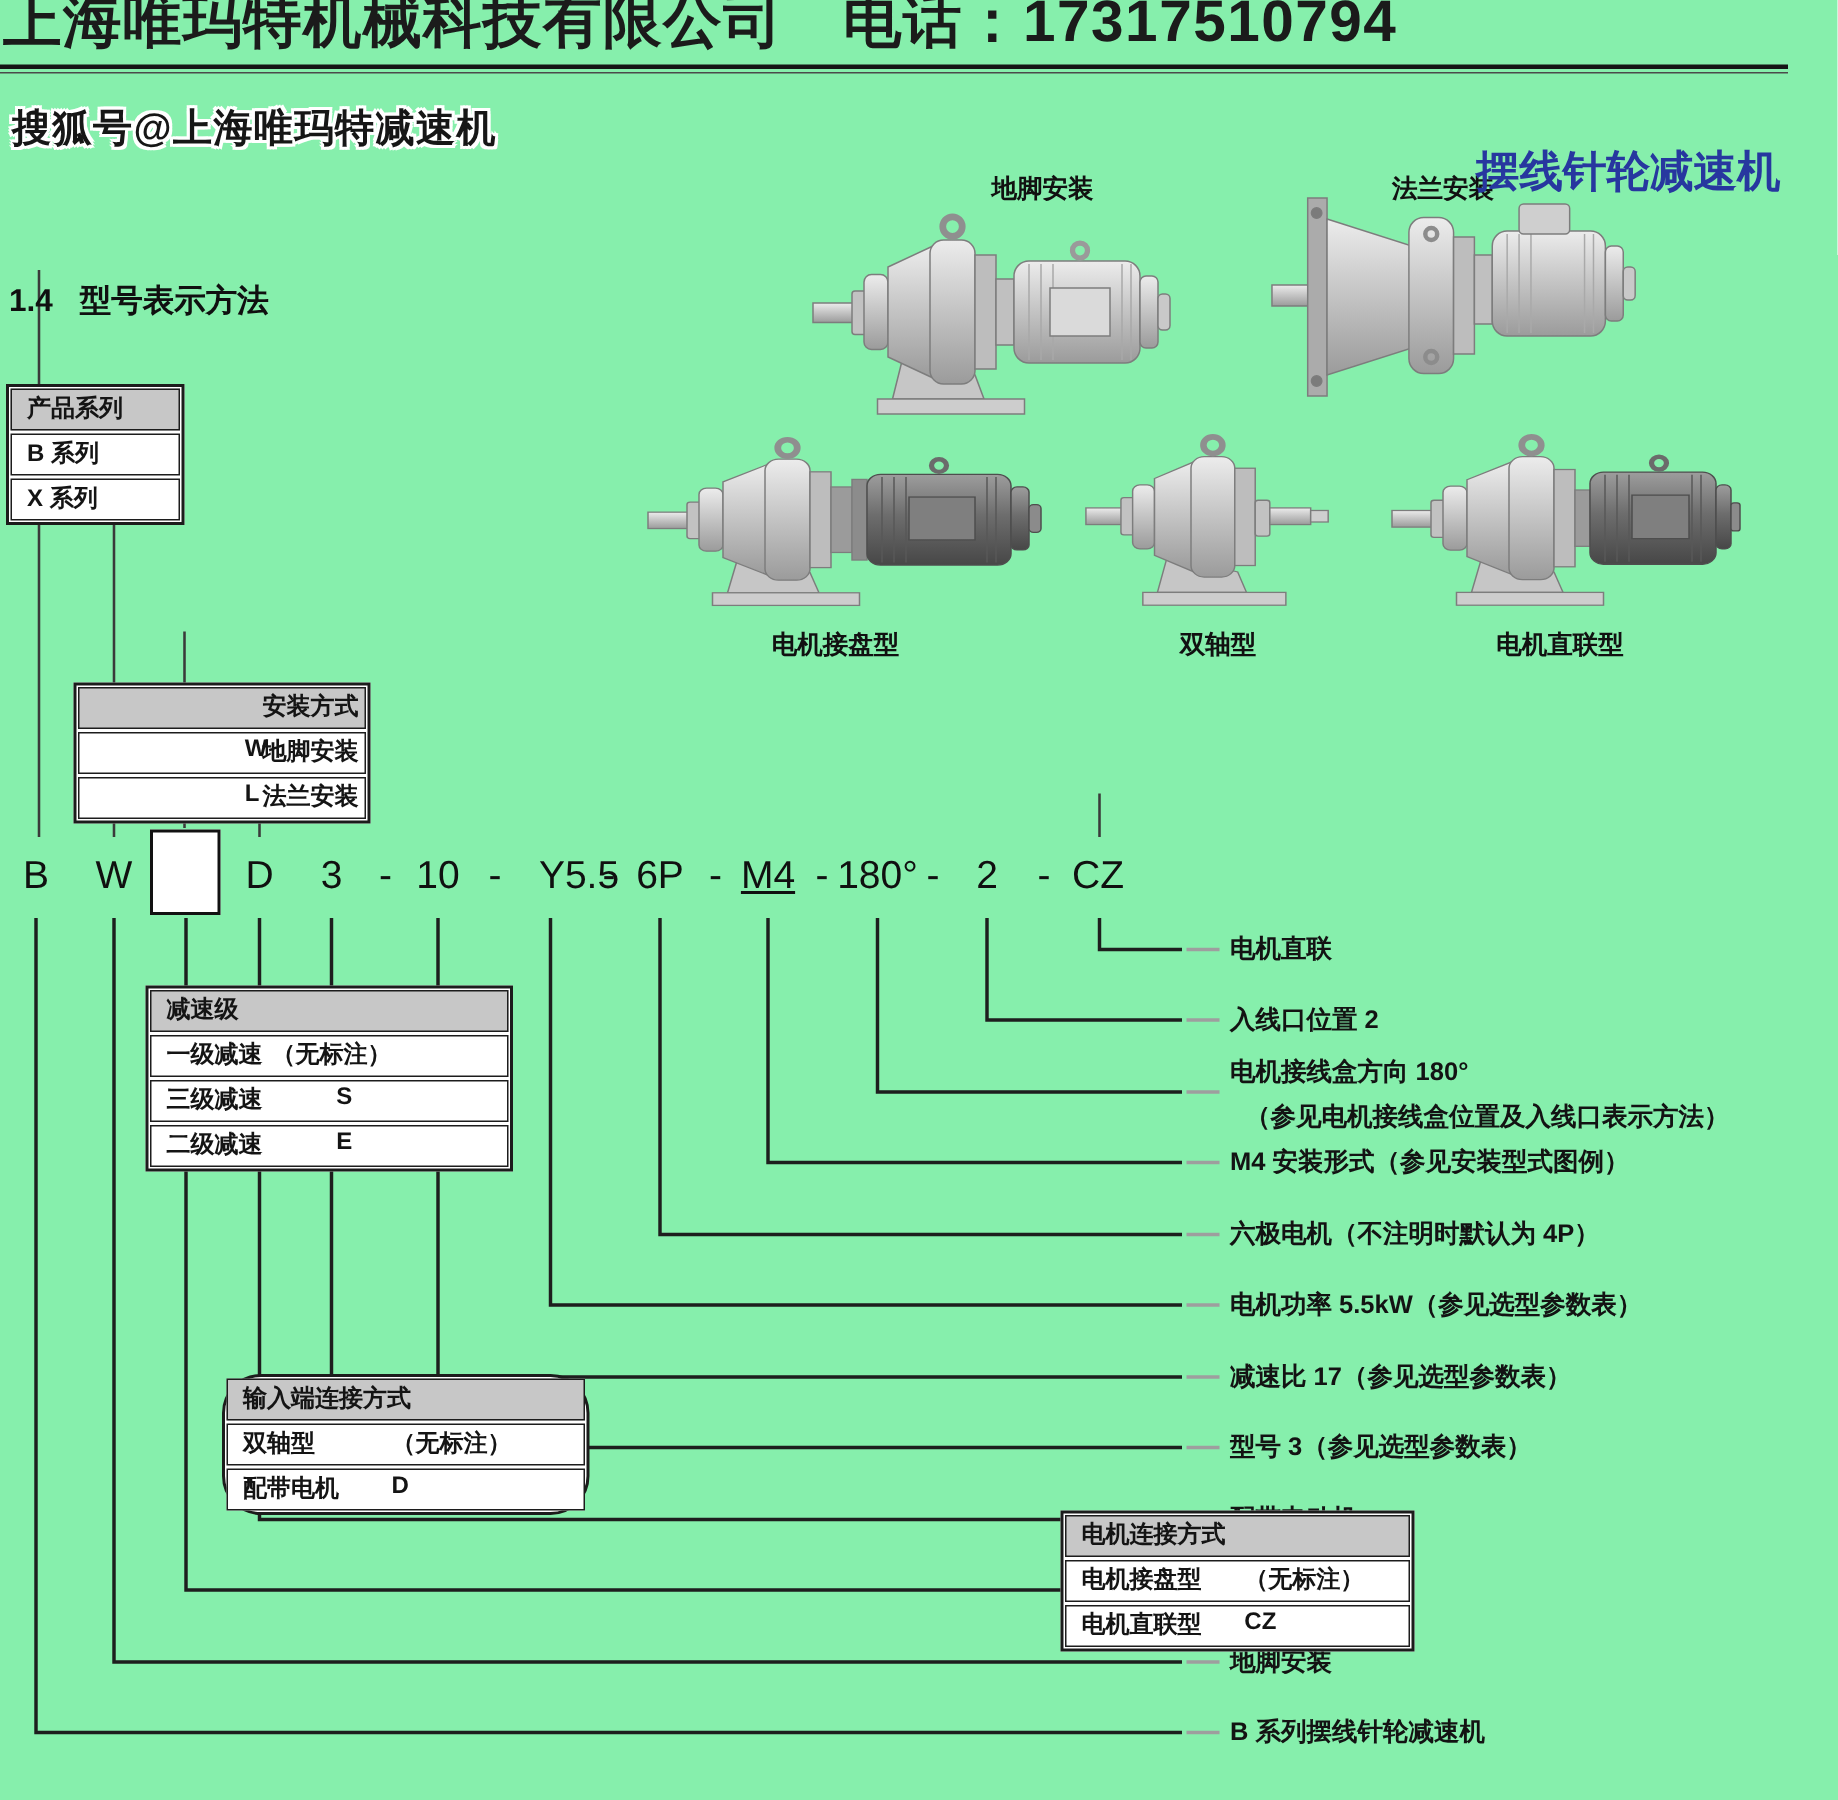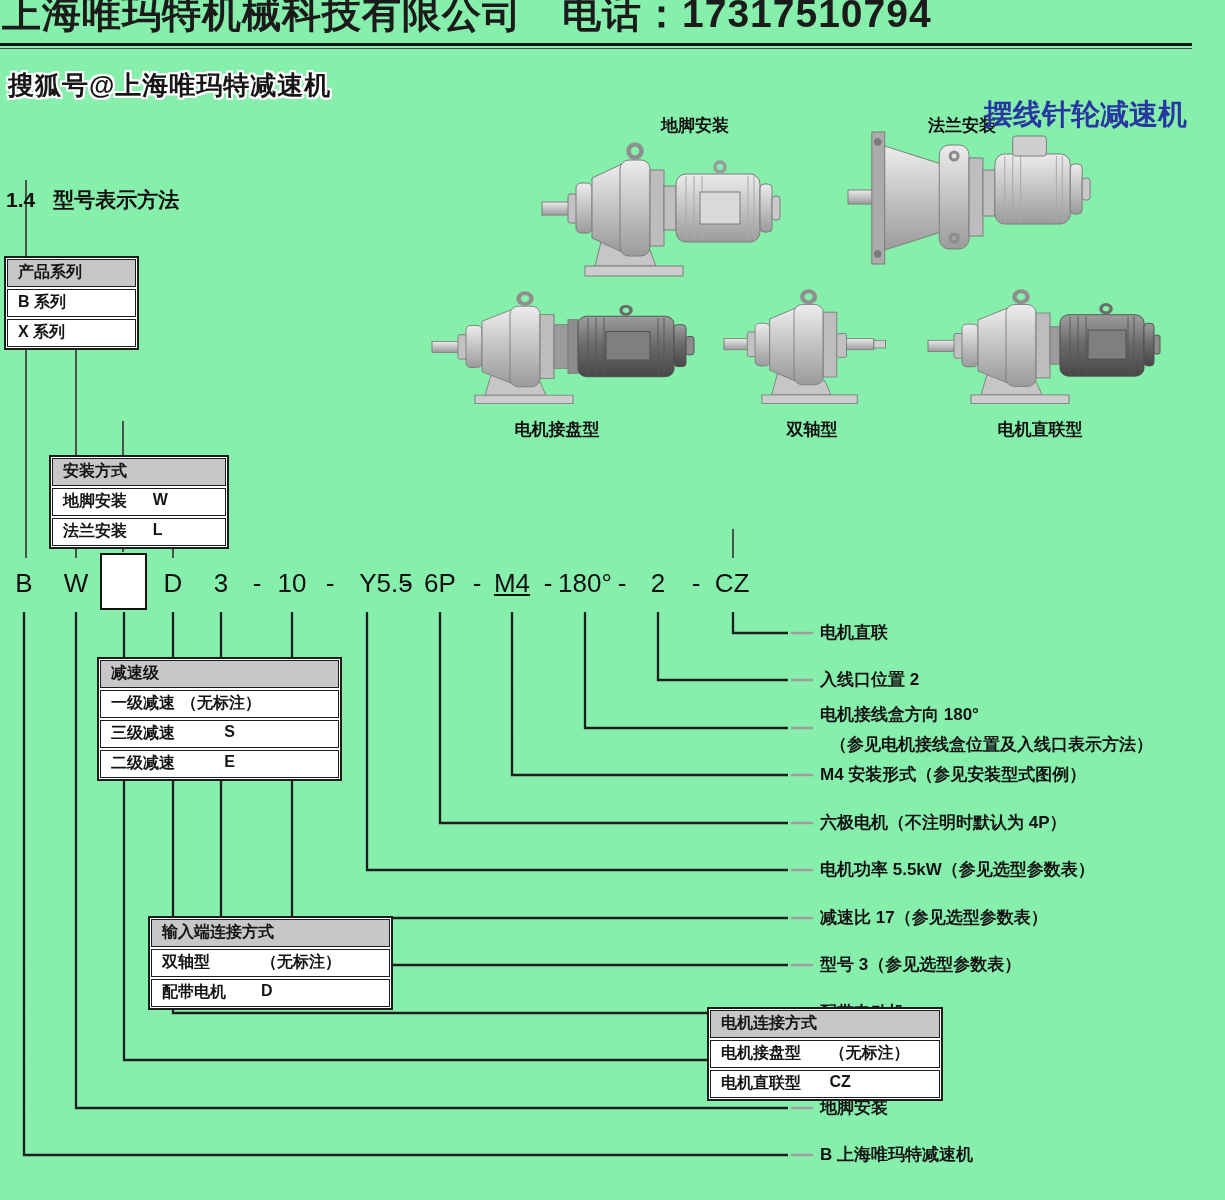--- a/index.html
+++ b/index.html
@@ -23,24 +23,24 @@
   
   .vtable{position:absolute;border:2px solid #1c1c1c;background:#fff;padding:1px;box-sizing:border-box;}
   .vt-header{background:#c7c7c7;border:1.5px solid #1c1c1c;font-size:16px;font-weight:700;
              padding:2px 4px 3px 10px;margin-bottom:2px;}
   .vt-row{position:relative;border:1.5px solid #1c1c1c;font-size:16px;font-weight:700;
           padding:2px 4px 3px 10px;margin-top:2px;background:#fff;}
   .vt-row:first-of-type{margin-top:0;}
   .vt-row .code{position:absolute;left:var(--tab,55%);top:2px;}
   .vt-row .code.inline{position:static;margin-left:6px;}
 
-  #t-series{left:4px;top:99px;width:135px;}
-  #t-mount{left:49px;top:204px;width:180px;}
+  #t-series{left:4px;top:99px;width:119px;}
+  #t-mount{left:49px;top:204px;width:198px;text-align:right;}
   #t-stage{left:97px;top:312px;width:245px;}
-  #t-input{left:148px;top:447px;width:245px;}
+  #t-input{left:148px;top:447px;width:245px;border-radius:26px;}
   #t-motorconn{left:707px;top:444px;width:236px;}
 
   
   .token{position:absolute;top:566px;height:34px;line-height:34px;font-size:26px;font-weight:500;
          color:#101010;transform:translateX(-50%);white-space:nowrap;}
   .code-box{position:absolute;left:100px;top:553px;width:47px;height:57px;border:2.5px solid #121212;
             box-sizing:border-box;background:#fff;}
 
   
   .callout{position:absolute;left:820px;font-size:17px;font-weight:600;color:#131313;
@@ -262,15 +262,15 @@
   <div class="callout" style="top:702px;">电机接线盒方向 180°</div>
   <div class="callout sub" style="top:732px;">（参见电机接线盒位置及入线口表示方法）</div>
   <div class="callout" style="top:762px;">M4 安装形式（参见安装型式图例）</div>
   <div class="callout" style="top:810px;">六极电机（不注明时默认为 4P）</div>
   <div class="callout" style="top:857px;">电机功率 5.5kW（参见选型参数表）</div>
   <div class="callout" style="top:905px;">减速比 17（参见选型参数表）</div>
   <div class="callout" style="top:952px;">型号 3（参见选型参数表）</div>
   <div class="callout" style="top:1000px;">配带电动机</div>
   <div class="callout" style="top:1047px;">一级减速</div>
   <div class="callout" style="top:1095px;">地脚安装</div>
-  <div class="callout" style="top:1142px;">B 上海唯玛特减速机</div>
+  <div class="callout" style="top:1142px;">B 系列摆线针轮减速机</div>
 
 </div>
 
 </body></html>

